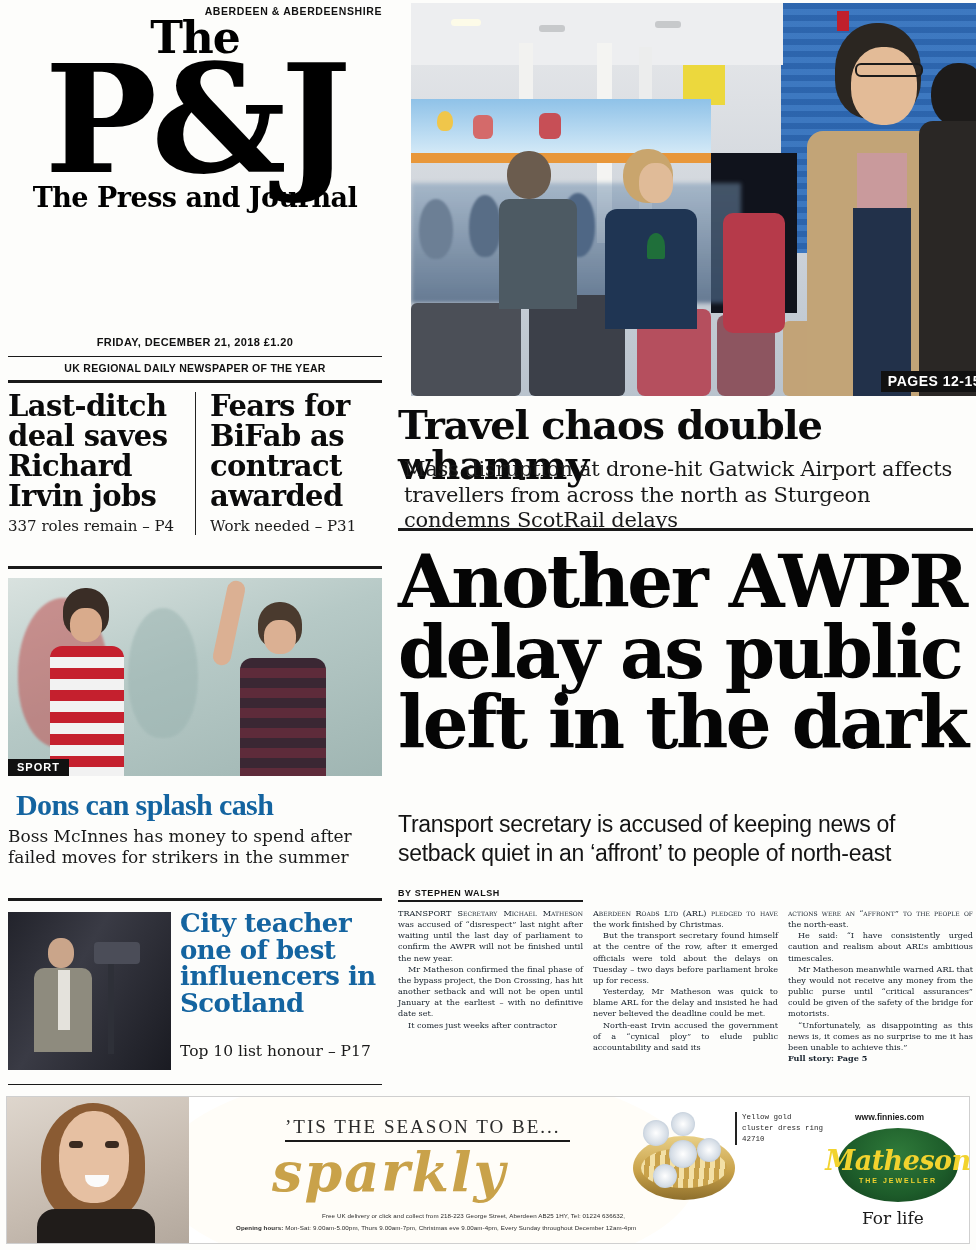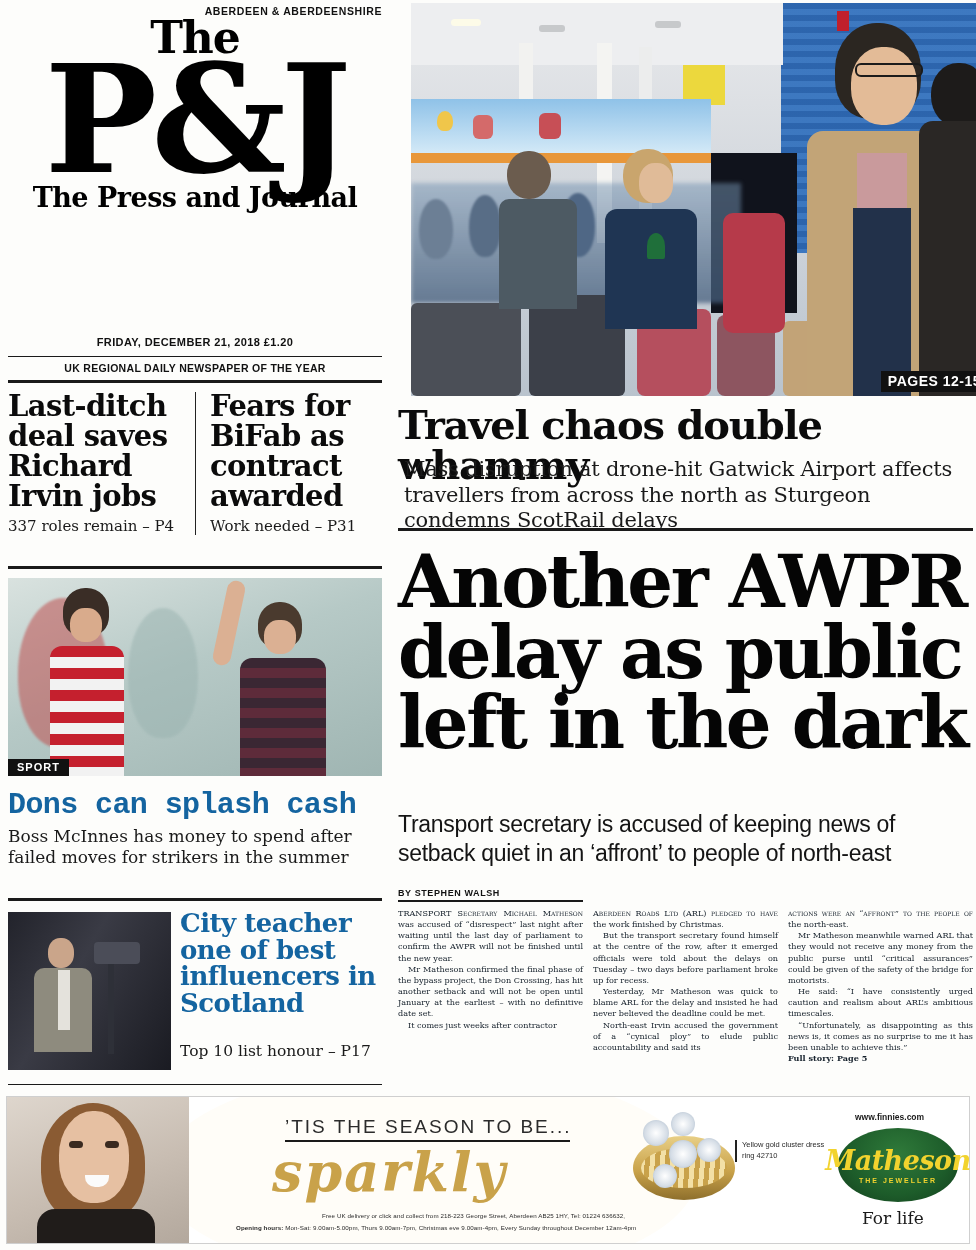--- a/index.html
+++ b/index.html
@@ -41,22 +41,22 @@
   .brief h2 { font-family:"DejaVu Serif", serif; font-weight:bold; font-size:29px; line-height:1.03;
     color:#0b0b0b; letter-spacing:-0.6px; }
   .brief .teaser { font-family:"DejaVu Serif", serif; font-size:15px; color:#1a1a1a; margin-top:6px; }
 
   
   .sport-photo { position:absolute; left:8px; top:578px; width:374px; height:198px; overflow:hidden;
      background:#b9c7c4; }
   .badge-sport { position:absolute; left:0; bottom:0; background:#111; color:#fff;
     font-family:"Liberation Sans", sans-serif; font-weight:bold; font-size:11px;
     letter-spacing:1px; padding:2px 9px 3px; }
-  .sport-head { position:absolute; left:8px; top:790px; width:374px;
-    font-family:Liberation Mono, monospace; font-weight:bold; font-size:30px; line-height:1.0;
+  .sport-head { position:absolute; left:16px; top:790px; width:374px;
+    font-family:Liberation Serif, serif; font-weight:bold; font-size:30px; line-height:1.0;
     color:#1464a0; letter-spacing:-0.6px; }
   .sport-sub { position:absolute; left:8px; top:826px; width:374px;
     font-family:"DejaVu Serif", serif; font-size:17px; line-height:1.25; color:#1a1a1a; }
 
   
   .teacher-photo { position:absolute; left:8px; top:912px; width:163px; height:158px;
     background:#2b2b33; overflow:hidden; }
   .teacher-head { position:absolute; left:180px; top:910px; width:202px;
     font-family:"DejaVu Serif", serif; font-weight:bold; font-size:26px; line-height:1.02;
     color:#1464a0; letter-spacing:-0.5px; }
@@ -101,30 +101,30 @@
   .fullstory { font-weight:bold; text-indent:0 !important; }
 
   
   .ad { position:absolute; left:6px; top:1096px; width:964px; height:148px;
     border:1px solid #cfcfcf; background:#ffffff; overflow:hidden; }
   .ad-photo { position:absolute; left:0; top:0; width:182px; height:146px; overflow:hidden;
     background:#cbc3bc; }
   .ad-swoosh { position:absolute; left:150px; top:-30px; width:540px; height:215px;
     background:#fffdf8; border-radius:50%; }
   .ad-tis { position:absolute; left:285px; top:1116px;
-    font-family:Liberation Sans, sans-serif; font-size:19px; letter-spacing:2px;
+    font-family:Liberation Serif, serif; font-size:19px; letter-spacing:2px;
     color:#2b2b2b; }
   .ad-tis-rule { position:absolute; left:285px; top:1140px; width:285px; height:2px; background:#1a1a1a; }
   .ad-sparkly { position:absolute; left:272px; top:1140px;
     font-family:"DejaVu Serif", serif; font-style:italic; font-weight:bold; font-size:54px;
     color:#c9a24a; letter-spacing:2px; }
   .ad-ring { position:absolute; left:625px; top:1110px; width:118px; height:96px; }
   .ad-caption { position:absolute; left:735px; top:1112px; width:92px;
-    font-family:Liberation Sans, sans-serif; font-size:7.5px; line-height:1.45; color:#2b2b2b;
-    border-left:2px solid #222; padding-left:5px;margin-top:28px; }
+    font-family:Liberation Mono, monospace; font-size:7.5px; line-height:1.45; color:#2b2b2b;
+    border-left:2px solid #222; padding-left:5px; }
   .ad-web { position:absolute; left:855px; top:1112px;
     font-family:"Liberation Sans", sans-serif; font-weight:bold; font-size:8.5px; color:#1a1a1a;text-align:right; }
   .finnies { position:absolute; left:838px; top:1128px; width:120px; height:74px;
     border-radius:50%;
     background:radial-gradient(ellipse at 50% 35%, #2f7a3a 0%, #1d5c2a 60%, #123d1c 100%);
     display:flex; flex-direction:column; align-items:center; justify-content:center; }
   .finnies-name { font-family:"DejaVu Serif", serif; font-style:italic; font-weight:bold;
     font-size:27px; color:#f2d32e; letter-spacing:-0.5px; line-height:1; }
   .finnies-sub { font-family:"Liberation Sans", sans-serif; font-weight:bold; font-size:7px;
     letter-spacing:2px; color:#f2d32e; margin-top:3px; }
@@ -284,22 +284,22 @@
         <p>It comes just weeks after contractor</p>
       </div>
       <div class="bcol">
         <p class="first">Aberdeen Roads Ltd (ARL) pledged to have the work finished by Christmas.</p>
         <p>But the transport secretary found himself at the centre of the row, after it emerged officials were told about the delays on Tuesday – two days before parliament broke up for recess.</p>
         <p>Yesterday, Mr Matheson was quick to blame ARL for the delay and insisted he had never believed the deadline could be met.</p>
         <p>North-east Irvin accused the government of a “cynical ploy” to elude public accountability and said its</p>
       </div>
       <div class="bcol">
         <p class="first">actions were an “affront” to the people of the north-east.</p>
+        <p>He said: “I have consistently urged caution and realism about ARL’s ambitious timescales.</p>
         <p>Mr Matheson meanwhile warned ARL that they would not receive any money from the public purse until “critical assurances” could be given of the safety of the bridge for motorists.</p>
-        <p>He said: “I have consistently urged caution and realism about ARL’s ambitious timescales.</p>
         <p>“Unfortunately, as disappointing as this news is, it comes as no surprise to me it has been unable to achieve this.”</p>
         <p class="fullstory">Full story: Page 5</p>
       </div>
     </div>
   </div>
 
   <div class="ad">
     <div class="ad-swoosh"></div>
     <div class="ad-photo">
       <div class="ph" style="left:0;top:0;width:182px;height:146px;background:linear-gradient(160deg,#ded6cd 0%,#c8bdb2 55%,#b3a89d 100%);"></div>

